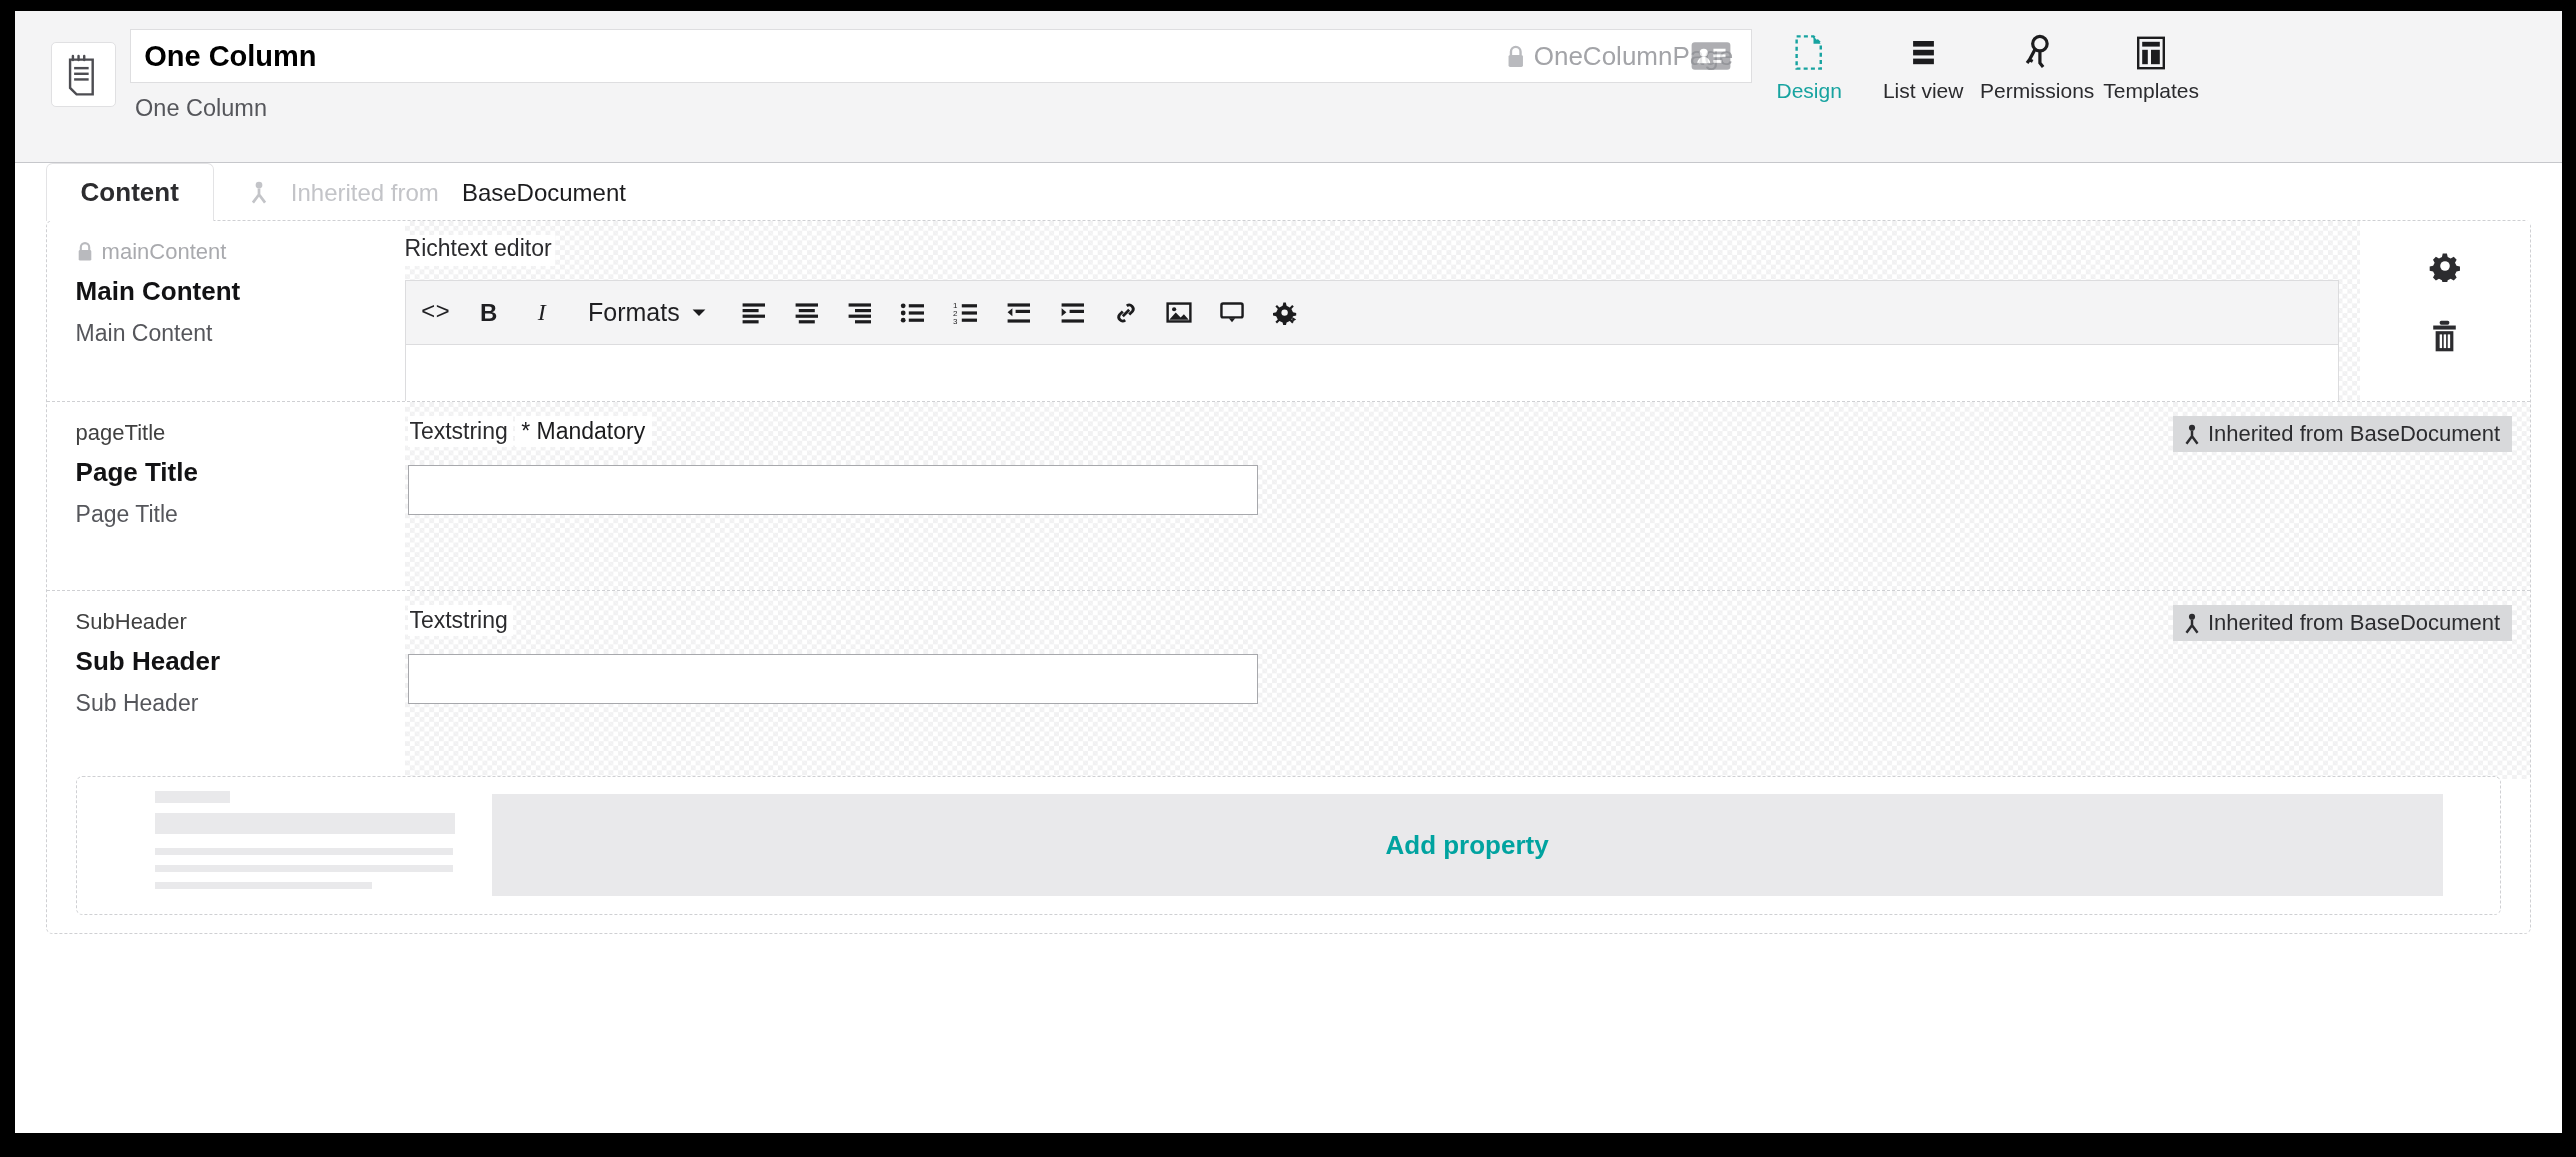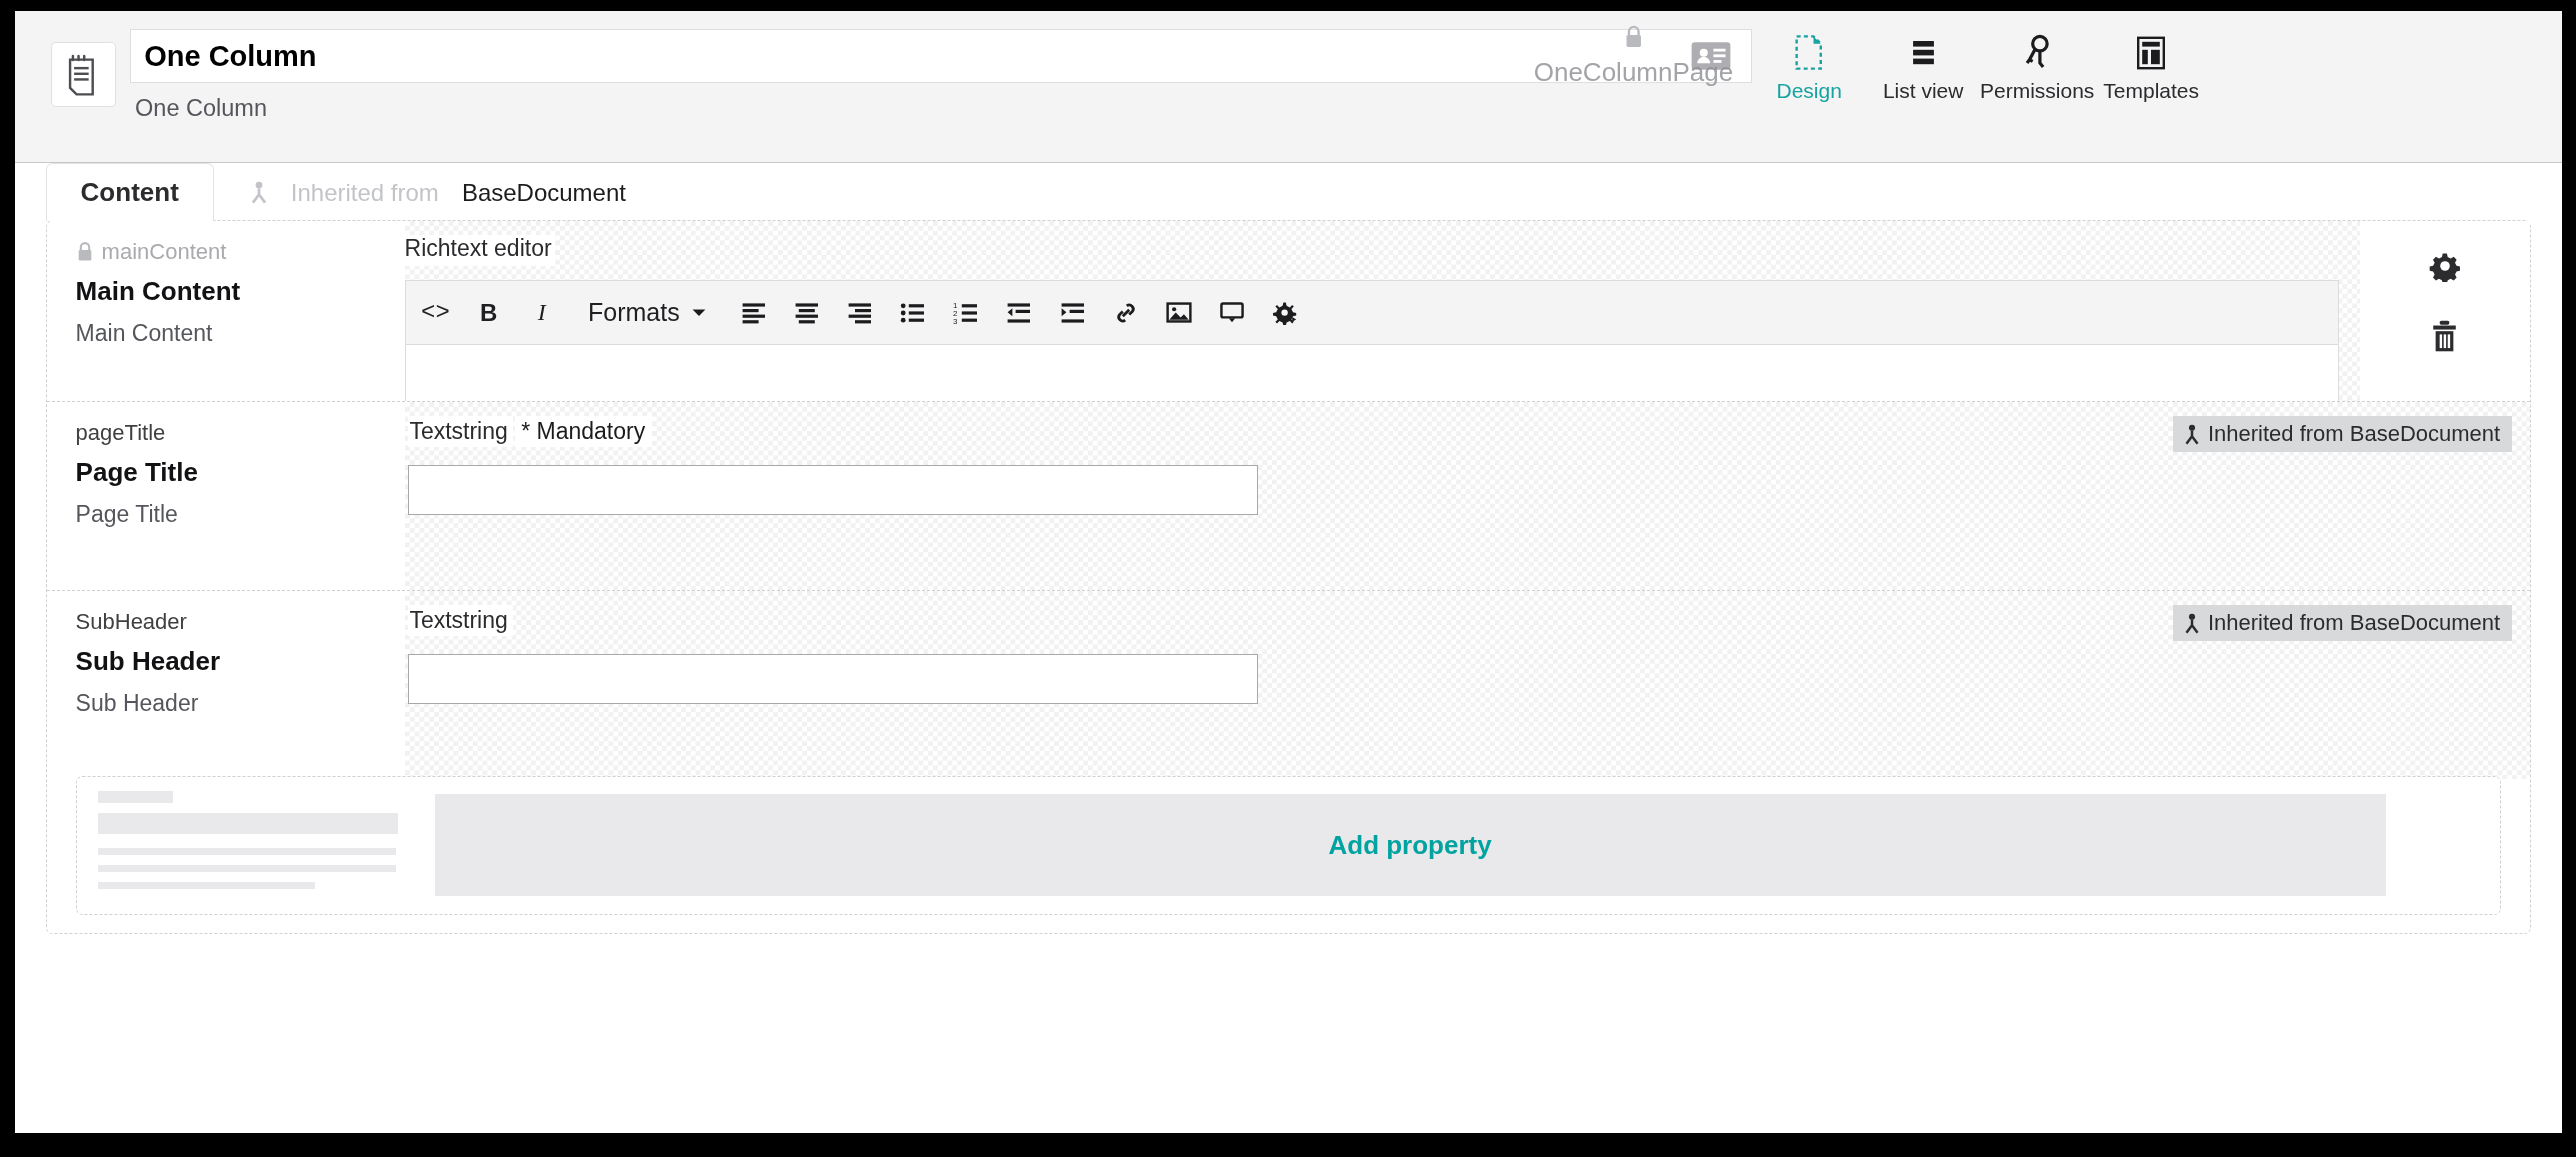--- a/index.html
+++ b/index.html
@@ -47,21 +47,21 @@
   .title-input {
     border: 0; outline: none; background: transparent;
     font-family: "Liberation Sans", sans-serif;
     font-size: 29px; font-weight: bold; color: #1b264f;
     padding: 0 13px; width: 100%; height: 100%;
     color: #000;
   }
   .alias-box {
     position: absolute; right: 18px; top: 50%; transform: translateY(-50%);
     display: flex; align-items: center; gap: 8px;
-    color: #a3a4a8; font-size: 26px; flex-direction: column;
+    color: #a3a4a8; font-size: 26px;
   }
   .alias-lock { display:block; }
   .alias-overlay {
     position: absolute; right: 19.5px; top: 50%; transform: translateY(-50%);
     opacity: .72;
   }
   .subtitle {
     margin-top: 11.4px; margin-left: 4.9px;
     font-size: 23.5px; color: #55565b;
   }
@@ -209,21 +209,21 @@
   }
   .side-btn { cursor: pointer; }
 
   
   .addprop-zone {
     position: absolute; left: 29px; right: 29px; bottom: 18px;
     height: 139px;
     border: 1.6px dashed #cfd0d3;
     border-radius: 6.5px;
     background: #fff;
-    display: flex; align-items: center;
+    display: flex; align-items: center; justify-content: center;
   }
   .skeleton { width: 358px; flex: 0 0 358px; padding-left: 21px; }
   .sk { background: #e9e9eb; margin-bottom: 9.7px; }
   .sk1 { width: 75px; height: 11.4px; }
   .sk2 { width: 300px; height: 21px; margin-bottom: 14.6px;}
   .sk3 { width: 298px; height: 7.3px; }
   .sk4 { width: 298px; height: 7.3px; }
   .sk5 { width: 217px; height: 7.3px; }
   .addprop-btn {
     flex: 1 1 auto; margin-right: 0;

